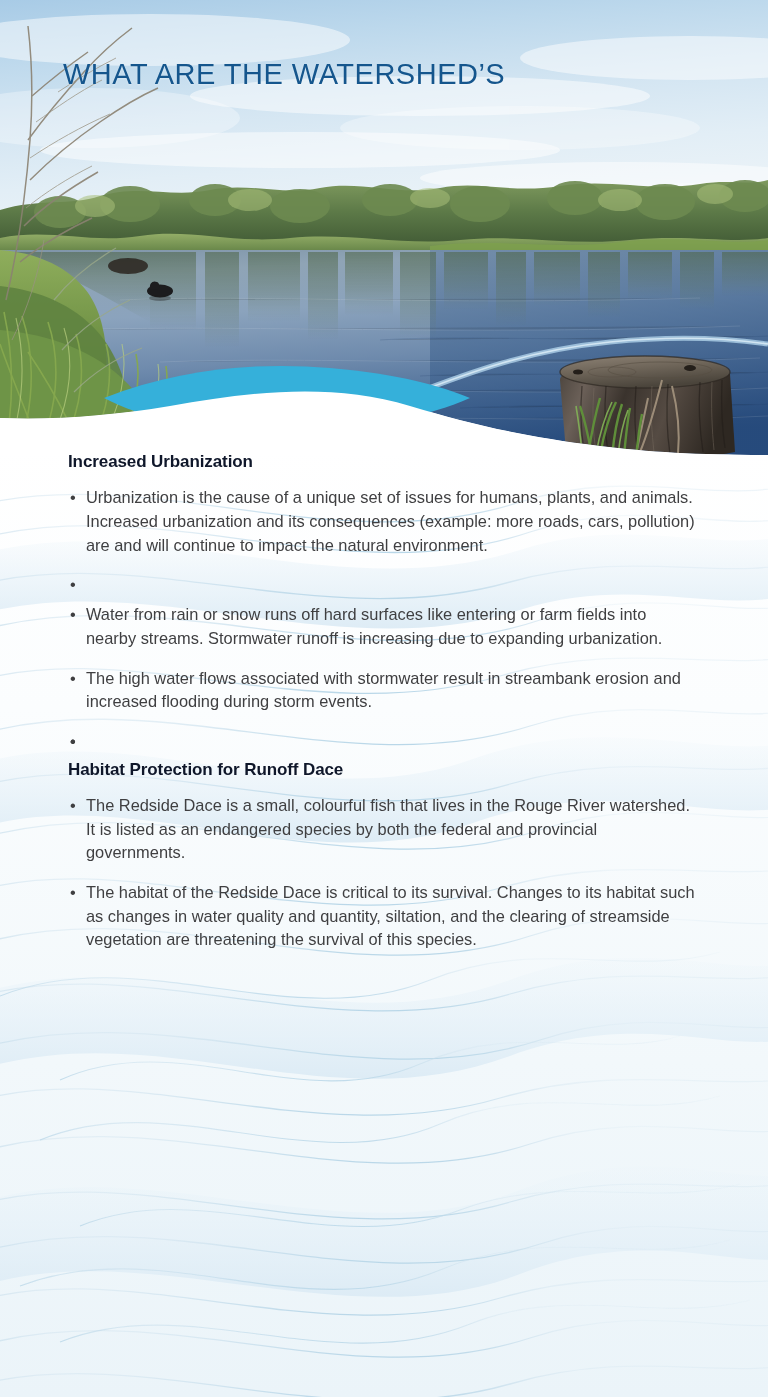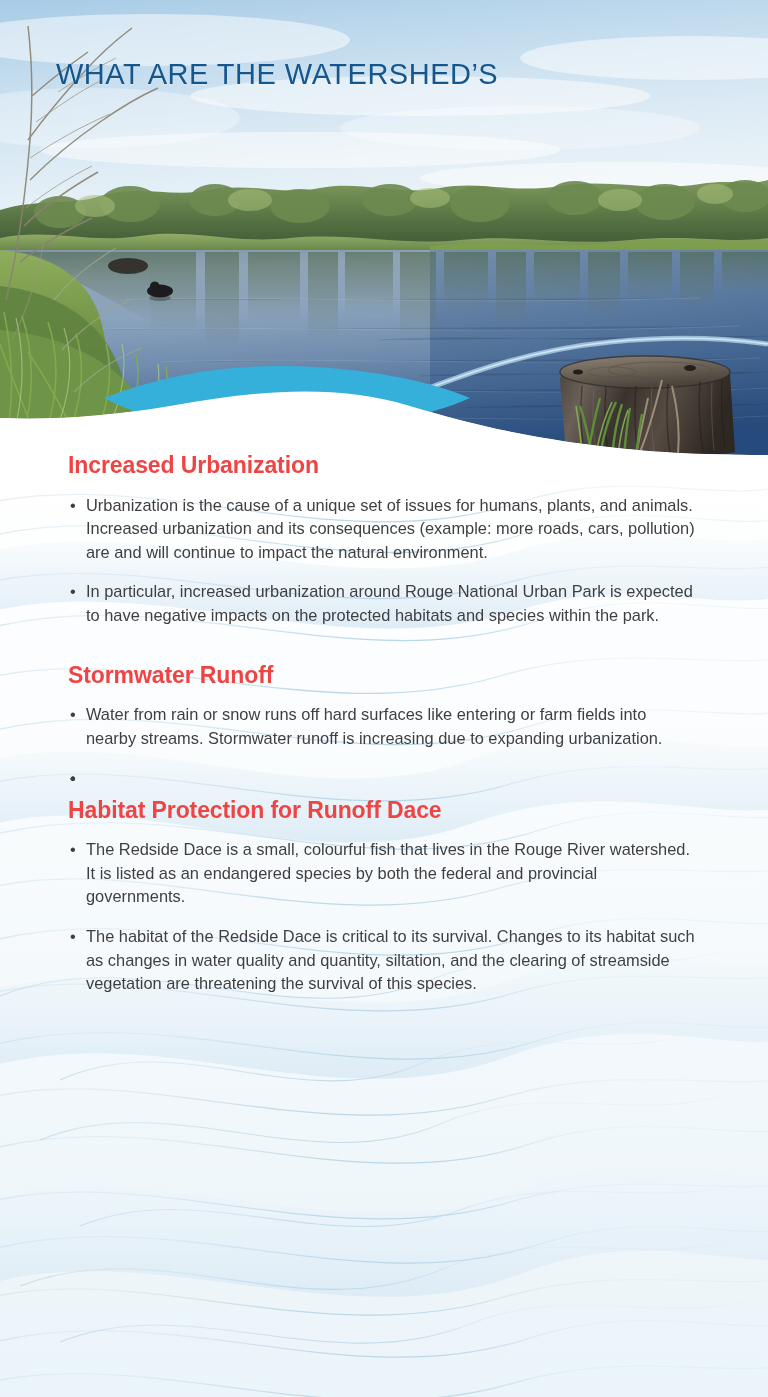--- a/index.html
+++ b/index.html
@@ -38,21 +38,21 @@
     width: 768px;
     height: 455px;
     overflow: hidden;
     z-index: 1;
   }
   .hero svg { display: block; width: 768px; height: 455px; }
 
   
   .hero-title {
     position: absolute;
-    left: 56px;
+    left: 63px;
     top: 56px;
     z-index: 4;
     letter-spacing: 0.5px;
     line-height: 1.28;
     font-size: 29px;
     font-weight: 400;
     color: #15568d;
     text-shadow: 0 1px 2px rgba(255,255,255,0.35);
   }
   .hero-title .tline { display: block; white-space: pre; }
@@ -62,22 +62,22 @@
     position: absolute;
     left: 0;
     top: 452px;
     width: 768px;
     z-index: 3;
     padding: 0 68px 0 68px;
     box-sizing: border-box;
   }
   .section { margin-bottom: 4px; }
   .section-heading {
-    color: #ef4444;
-    font-size: 23px;
+    color: #0f172a;
+    font-size: 17px;
     font-weight: bold;
     line-height: 1.2;
     margin: 0 0 14px 0;
     letter-spacing: -0.1px;
   }
   .bullet-list { margin: 0; padding: 0; list-style: none; }
   .bullet {
     position: relative;
     padding-left: 18px;
     margin-bottom: 16px;
@@ -438,36 +438,35 @@
 
     <div class="section">
       <h2 class="section-heading">Increased Urbanization</h2>
       <ul class="bullet-list">
         <li class="bullet">
           <span class="dot">•</span>
           <span>Urbanization is the cause of a unique set of issues for humans, plants, and animals. Increased urbanization and its consequences (example: more roads, cars, pollution) are and will continue to impact the natural environment.</span>
         </li>
         <li class="bullet">
           <span class="dot">•</span>
-          <span>In particular, increased urbanization around Rouge National Urban Park is expected to have negative impacts on the protected habitats and species within the park.</span>
         </li>
       </ul>
     </div>
 
     <div class="sec-gap-1"></div>
 
     <div class="section">
-      <h2 class="section-heading">Stormwater Runoff</h2>
       <ul class="bullet-list">
         <li class="bullet">
           <span class="dot">•</span>
           <span>Water from rain or snow runs off hard surfaces like entering or farm fields into nearby streams. Stormwater runoff is increasing due to expanding urbanization.</span>
         </li>
         <li class="bullet">
           <span class="dot">•</span>
+          <span>The high water flows associated with stormwater result in streambank erosion and increased flooding during storm events.</span>
         </li>
         <li class="bullet">
           <span class="dot">•</span>
         </li>
         <li class="bullet">
           <span class="dot">•</span>
         </li>
       </ul>
     </div>
 

